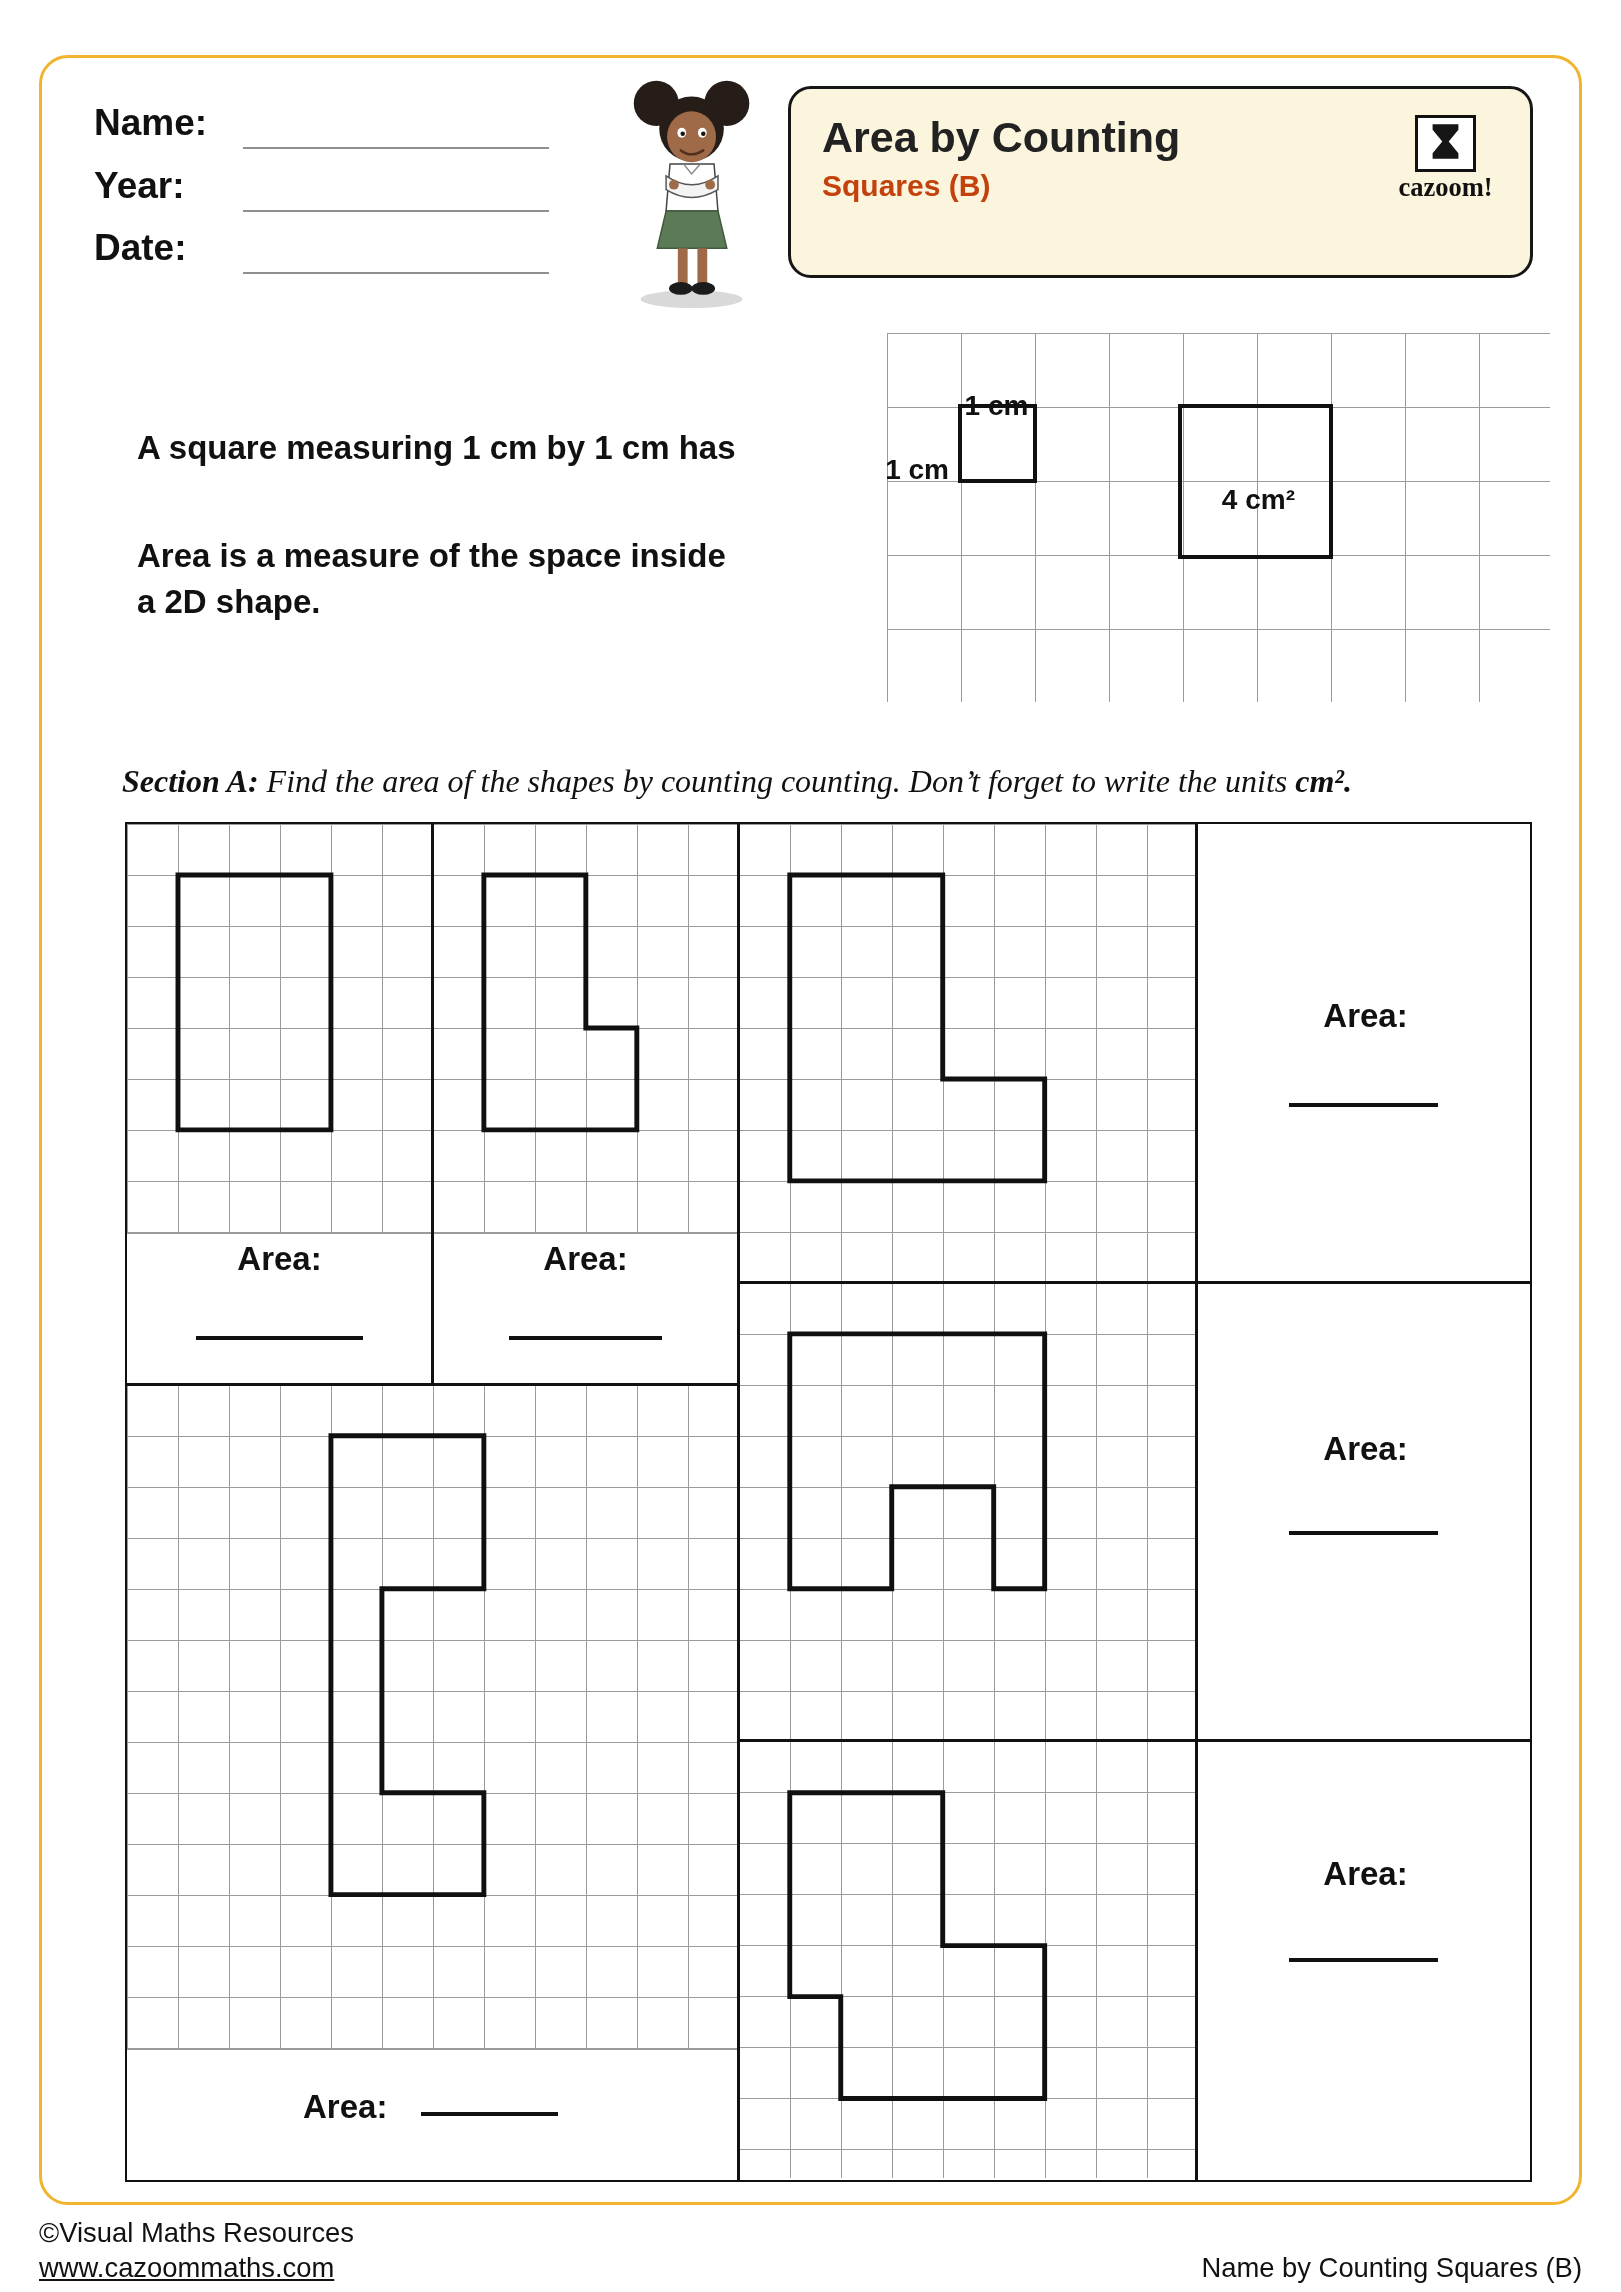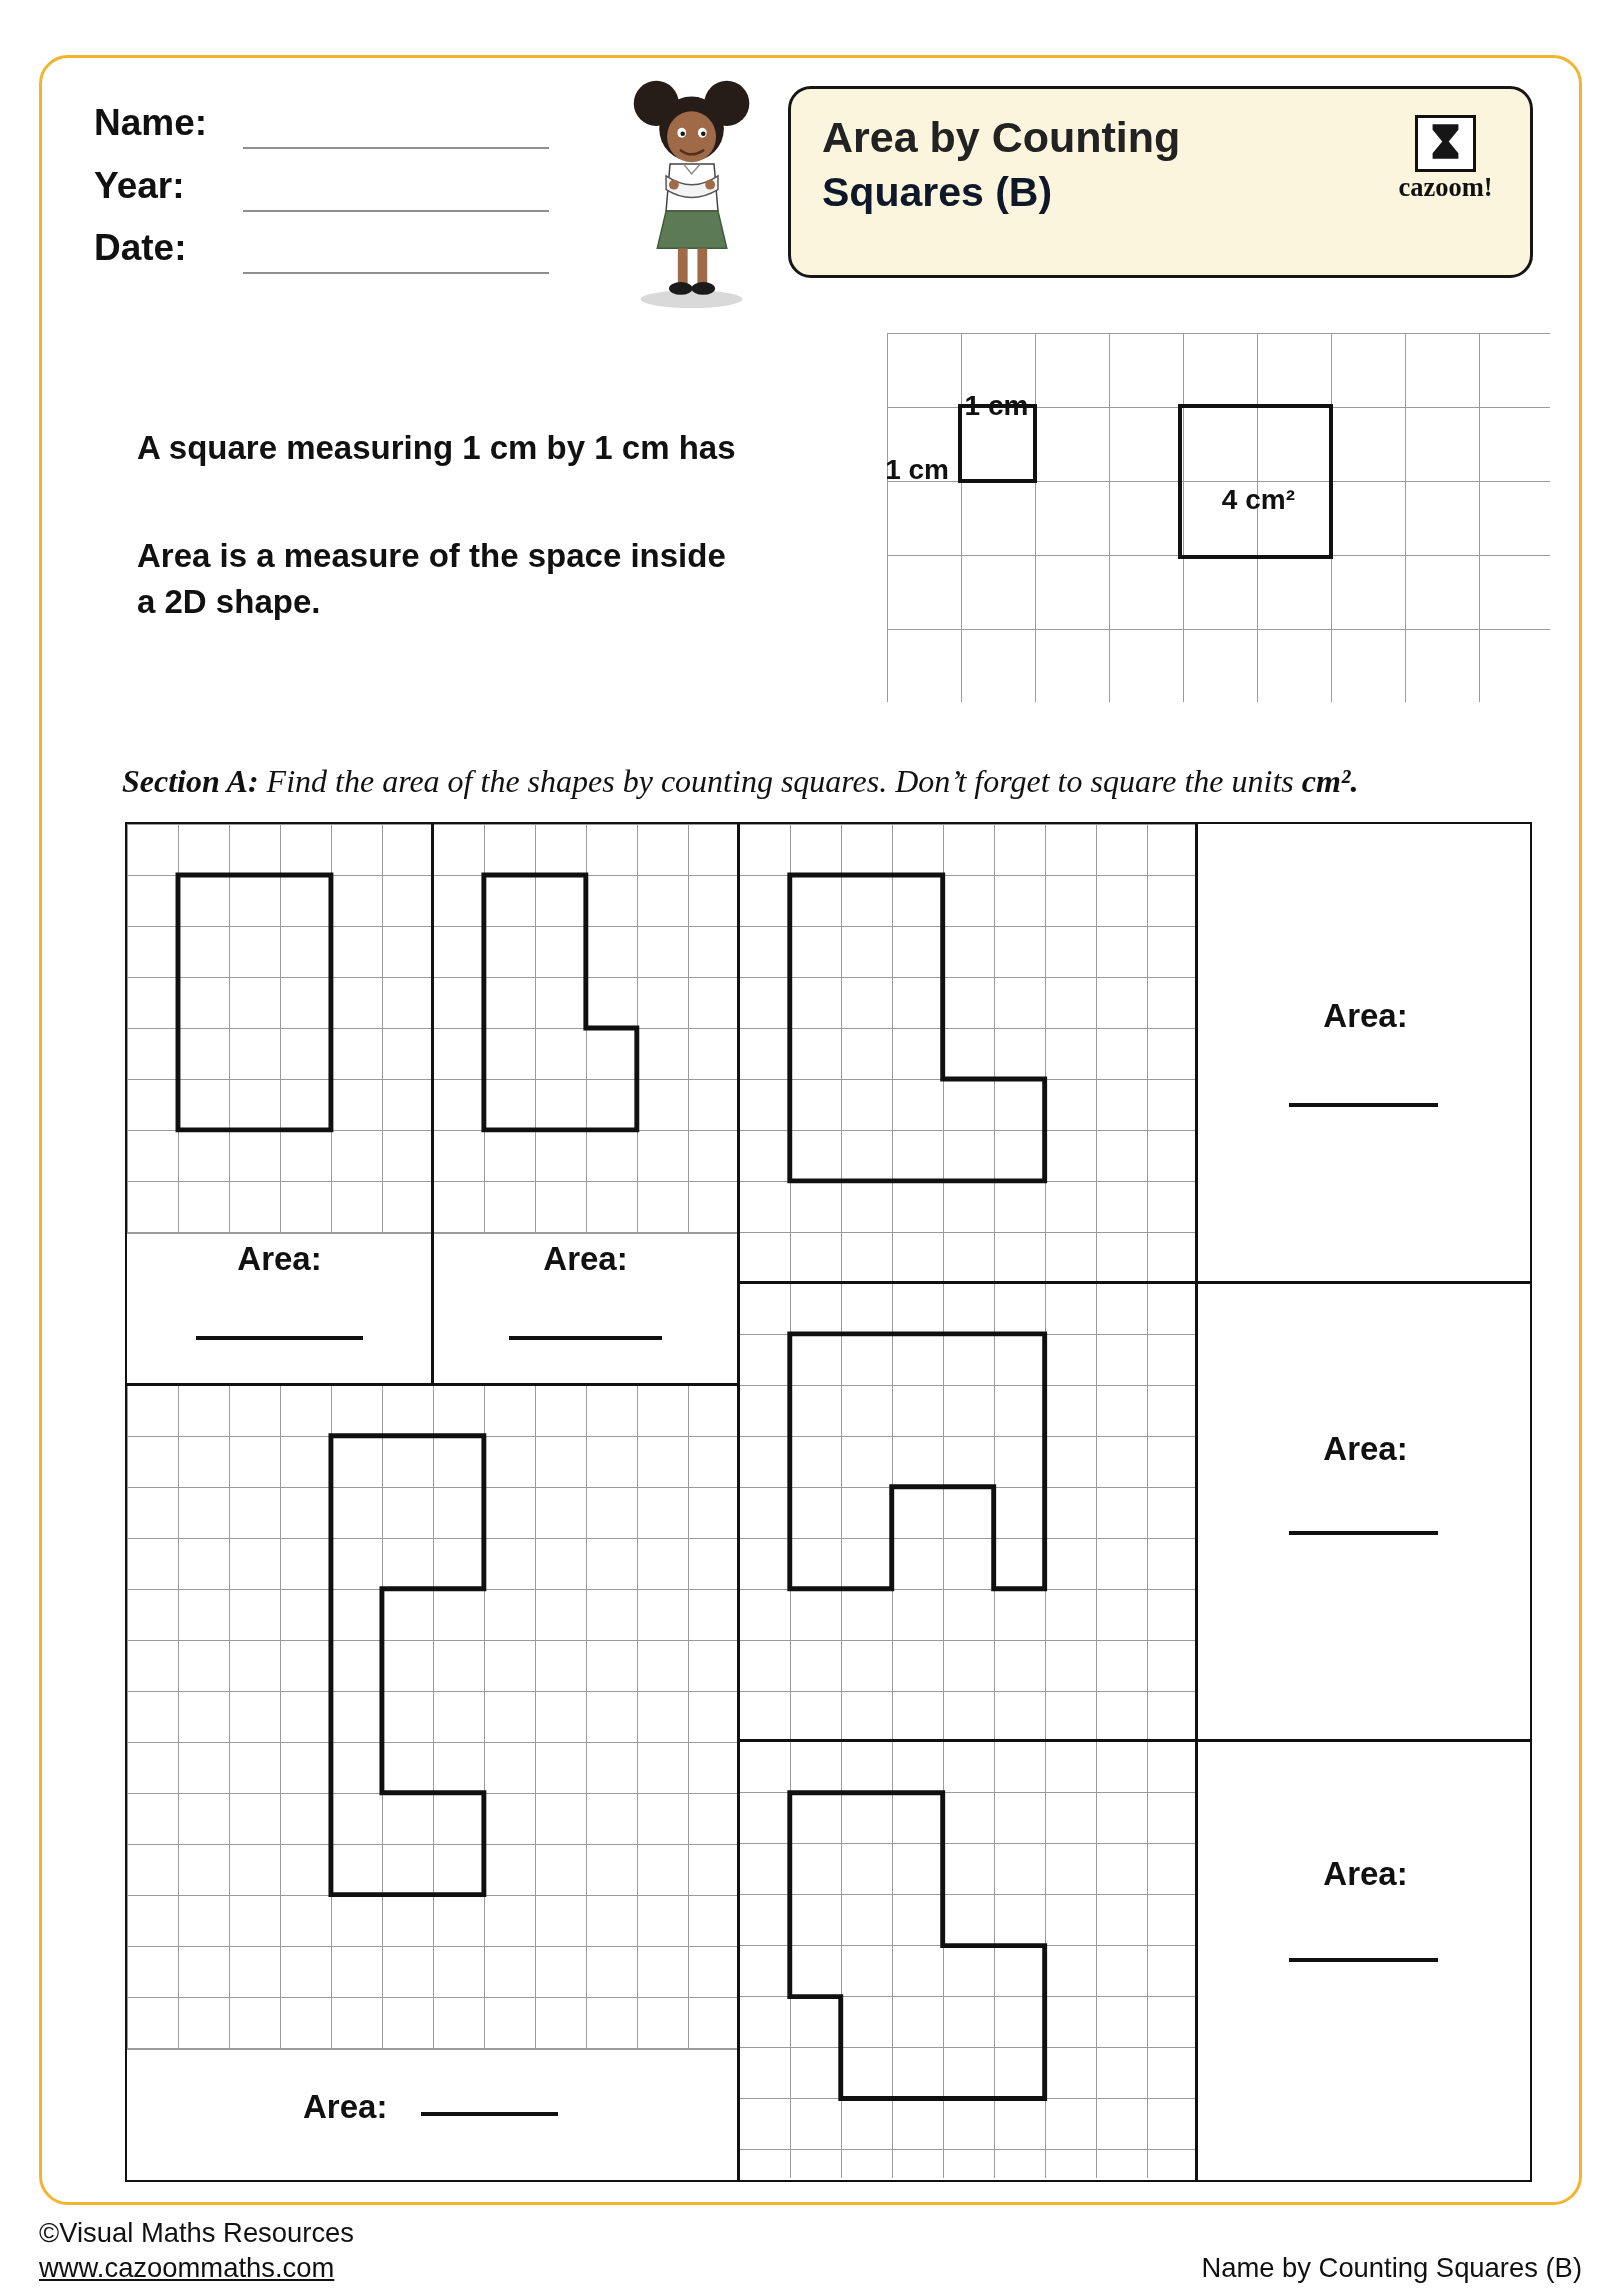--- a/index.html
+++ b/index.html
@@ -55,21 +55,21 @@
     <circle cx="93" cy="113" r="5" fill="#9e6a47"></circle>
     <path d="M48,140 L101,140 L110,178 L39,178 Z" fill="#5c7a56" stroke="#3f5a3c" stroke-width="1.5"></path>
     <rect x="60" y="178" width="10" height="38" fill="#9e6a47"></rect>
     <rect x="80" y="178" width="10" height="38" fill="#9e6a47"></rect>
     <ellipse cx="63" cy="219" rx="12" ry="6.5" fill="#1b1b1b"></ellipse>
     <ellipse cx="86" cy="219" rx="12" ry="6.5" fill="#1b1b1b"></ellipse>
   </svg>
 
   <div class="abs" style="left:788px;top:86px;width:745px;height:192px;background:#FBF5DD;border:3.9px solid #161616;border-radius:23px;box-sizing:border-box;">
     <div style="position:absolute;left:31px;top:23.5px;font-size:43px;font-weight:bold;color:#222;">Area by Counting</div>
-    <div style="position:absolute;left:31px;top:80px;font-size:41px;font-weight:bold;color:#0f172a;">Squares (B)</div>
+    <div style="position:absolute;left:31px;top:80px;font-size:30px;font-weight:bold;color:#c2410c;">Squares (B)</div>
     <div style="position:absolute;right:23.5px;top:25.5px;width:122px;text-align:center;">
       <div style="display:inline-block;width:55px;height:51px;border:3.9px solid #111;background:#fff;">
         <svg width="47" height="43" viewBox="0 0 40 40" style="margin-top:2.9px;">
           <path d="M8,4 h24 v5 l-9,11 9,11 v5 h-24 v-5 l9,-11 -9,-11 z" fill="#161616"></path>
         </svg>
       </div>
       <div style="font-family:'Liberation Serif',serif;font-weight:bold;font-size:26.5px;margin-top:0px;color:#111;">cazoom!</div>
     </div>
   </div>
 
@@ -86,21 +86,21 @@
                                repeating-linear-gradient(to bottom,#9b9b9b 0 1px,transparent 1px 74px);"></div>
   <div class="abs" style="left:958px;top:404px;width:79px;height:79px;border:4.9px solid #111;box-sizing:border-box;"></div>
   <div class="abs" style="left:1178px;top:404px;width:155px;height:155px;border:4.9px solid #111;box-sizing:border-box;"></div>
   <div class="diagram-label" style="left:933px;top:365px;width:127px;text-align:center;">1 cm</div>
   <div class="diagram-label" style="left:851px;top:429px;width:98px;text-align:right;">1 cm</div>
   <div class="diagram-label" style="left:1140px;top:459px;width:155px;text-align:right;">4 cm²</div>
 
   <div class="abs serif-it" style="left:116px;top:763px;width:1417px;font-size:32px;color:#111;">
     <span style="font-weight:bold;margin-left:6px;">Section A:</span>
     <span> </span>
-    <span>Find the area of the shapes by counting squares. Don’t forget to square the units</span>
+    <span>Find the area of the shapes by counting counting. Don’t forget to write the units</span>
     <span> </span>
     <span style="font-weight:bold;">cm².</span>
   </div>
 
   <div class="abs" style="left:125px;top:822px;width:1407px;height:1360px;border:2.9px solid #111;box-sizing:border-box;">
 
     <div class="grid-patch grid-edge-b" style="left:0;top:0;width:306px;height:409px;"></div>
     <div class="grid-patch grid-edge-b" style="left:306px;top:0;width:306px;height:409px;"></div>
     <div class="grid-patch" style="left:612px;top:0;width:459px;height:459px;"></div>
     <div class="grid-patch" style="left:612px;top:459px;width:459px;height:459px;"></div>

